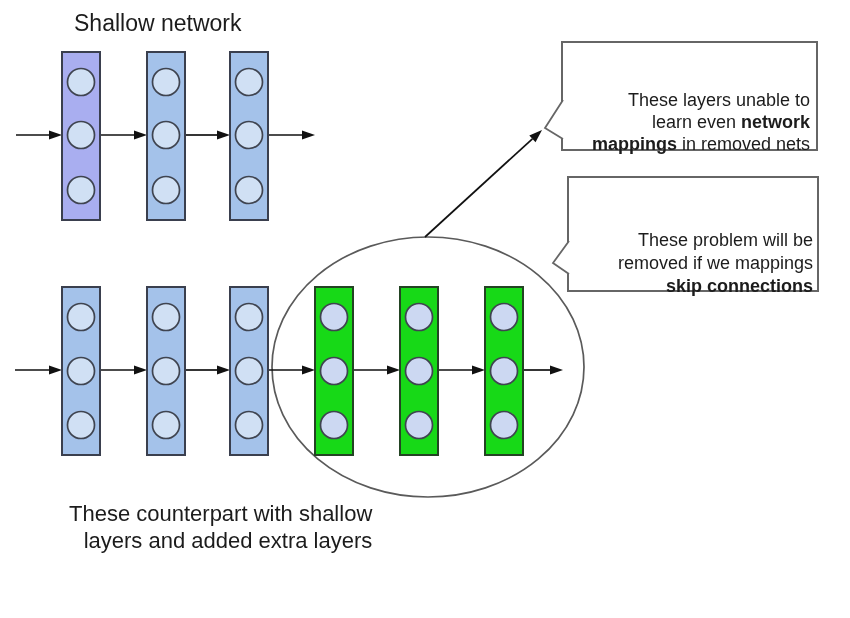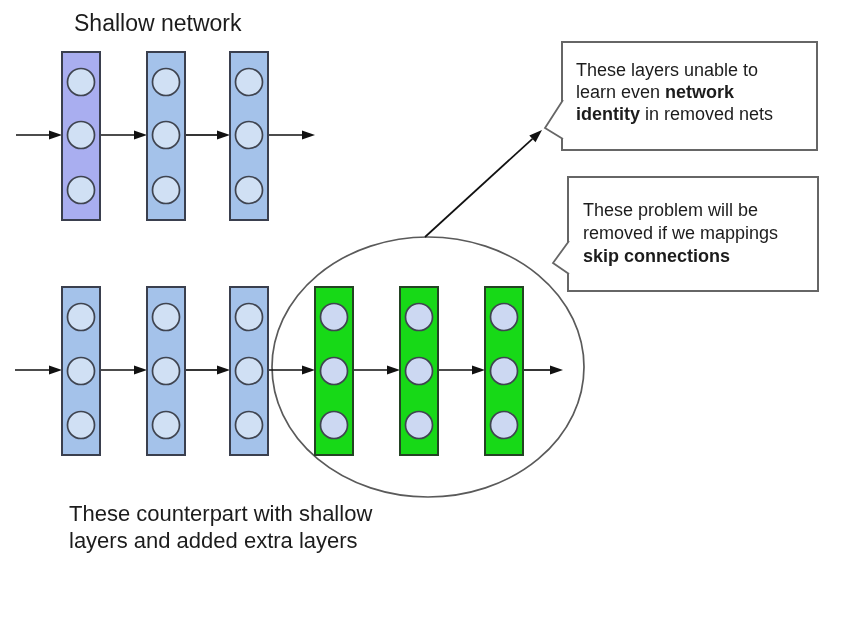--- a/index.html
+++ b/index.html
@@ -7,20 +7,21 @@
     padding: 0;
     background: #ffffff;
     font-family: "Liberation Sans", sans-serif;
   }
   #canvas {
     position: relative;
     width: 850px;
     height: 618px;
     background: #ffffff;
     overflow: hidden;
+    text-align: right;
   }
   #diagram {
     position: absolute;
     left: 0;
     top: 0;
     z-index: 2;
   }
   .txt {
     position: absolute;
     z-index: 3;
@@ -37,20 +38,21 @@
     left: 69px;
     top: 500px;
     font-size: 22px;
     line-height: 27px;
   }
   .bubble-text {
     position: absolute;
     z-index: 3;
     color: #1c1c1c;
     font-size: 18px;
+    margin-top: 30px;
   }
   #bubble1-text {
     left: 576px;
     top: 59px;
     width: 234px;
     line-height: 22px;
   }
   #bubble2-text {
     left: 583px;
     top: 199px;
@@ -137,21 +139,21 @@
   <div id="title-label" class="txt">Shallow network</div>
 
   <div class="txt" id="caption-label">
     <div>These counterpart with shallow</div>
     <div>layers and added extra layers</div>
   </div>
 
   <div id="bubble1-text" class="bubble-text">
       <div><span>These layers unable to</span></div>
       <div><span>learn even </span><span class="b">network</span></div>
-      <div><span class="b">identity</span><span> in removed nets</span></div>
+      <div><span class="b">mappings</span><span> in removed nets</span></div>
     </div>
 
   <div id="bubble2-text" class="bubble-text">
       <div><span>These problem will be</span></div>
       <div><span>removed if we mappings</span></div>
       <div><span class="b">skip connections</span></div>
     </div>
 
 </div>
 

